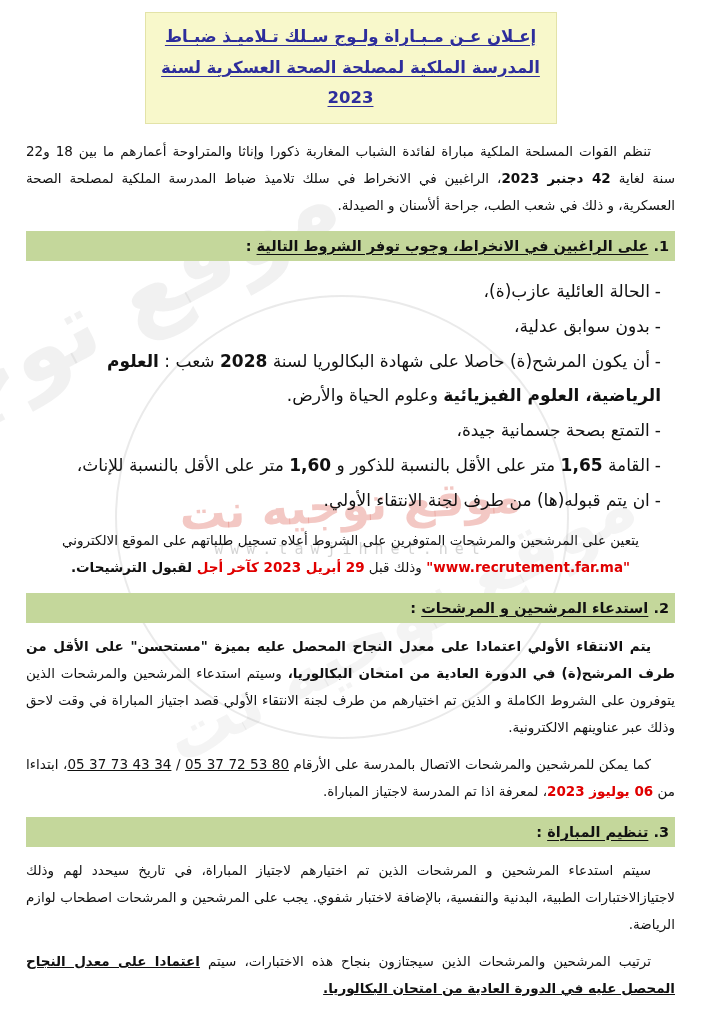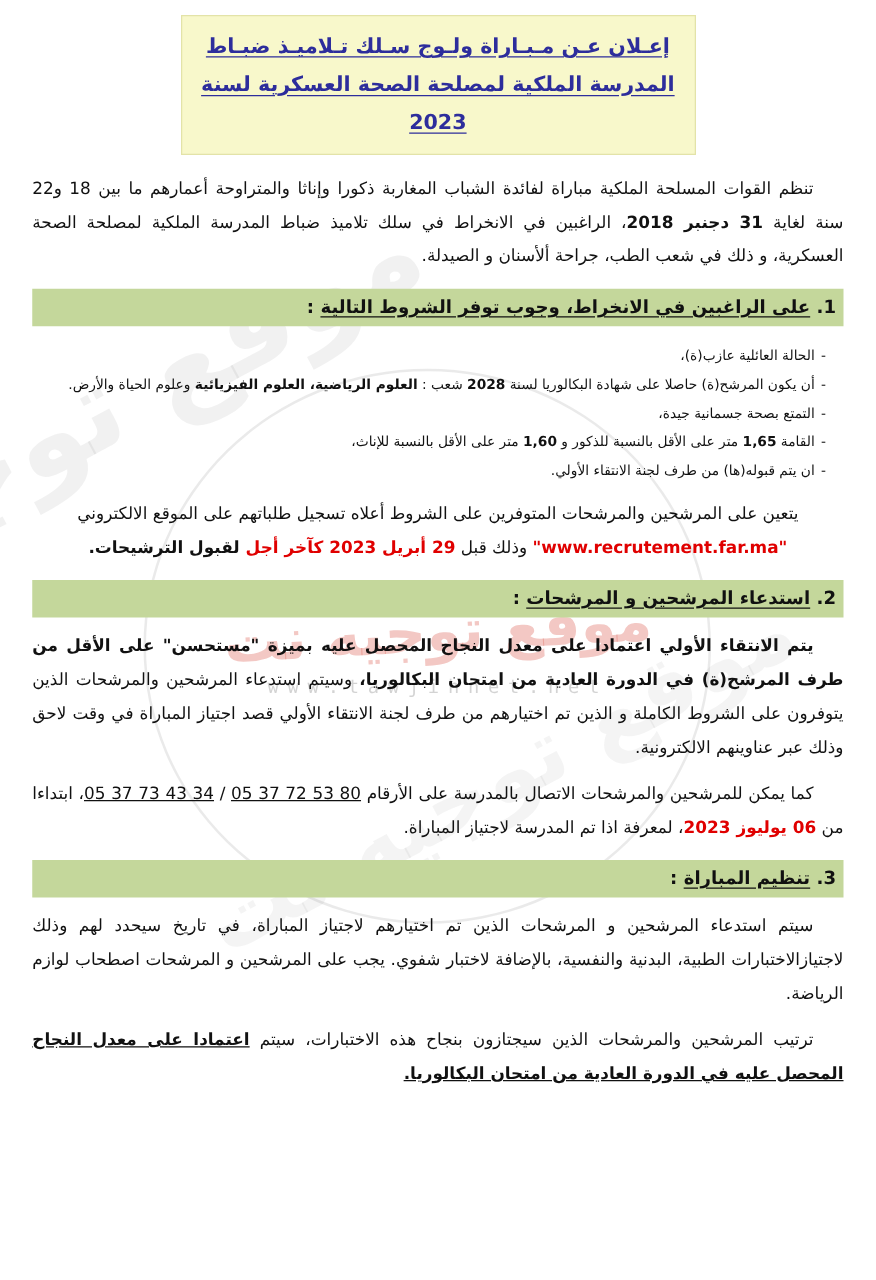--- a/index.html
+++ b/index.html
@@ -47,21 +47,21 @@
   .center{text-align:center;}
   .bold{font-weight:bold;text-align:center;}
   .red{color:#e00000;}
   .boldunder{font-weight:bold;text-decoration:underline;}
   .sec-head{
     background:#c4d79b;
     font-weight:bold;font-size:14.5px;line-height:1.8;
     padding:2px 6px;margin:12px 0 10px 0;
   }
   .sec-title{text-decoration:underline;text-underline-offset:3px;text-align:right;}
-  .cond-list{padding:2px 14px 0 0;font-size:11px;line-height:2.0;}
+  .cond-list{padding:2px 14px 0 0;font-size:17px;line-height:2.0;}
   .cond-item{margin:1px 0;}
   .cond-item .dash{margin-left:5px;}
   .phone{direction:ltr;unicode-bidi:isolate;text-decoration:underline;}
   .ltr{direction:ltr;unicode-bidi:isolate;}
 </style>
 </head>
 <body>
 
 <div class="page">
 
@@ -73,26 +73,27 @@
     <div class="wm-url">www.tawjihnet.net</div>
   </div>
 
   <div class="content">
 
     <div class="title-box">
       <div class="title-line">إعـلان عـن مـبـاراة ولـوج سـلك تـلاميـذ ضبـاط</div>
       <div class="title-line">المدرسة الملكية لمصلحة الصحة العسكرية لسنة 2023</div>
     </div>
 
-    <p class="para indent"><span>تنظم القوات المسلحة الملكية مباراة لفائدة الشباب المغاربة ذكورا وإناثا والمتراوحة أعمارهم ما بين 18 و22 سنة لغاية </span><span class="bold">31 دجنبر 2018</span><span>، الراغبين في الانخراط في سلك تلاميذ ضباط المدرسة الملكية لمصلحة الصحة العسكرية، و ذلك في شعب الطب، جراحة ألأسنان و الصيدلة.</span></p>
+    <p class="para indent"><span>تنظم القوات المسلحة الملكية مباراة لفائدة الشباب المغاربة ذكورا وإناثا والمتراوحة أعمارهم ما بين 18 و22 سنة لغاية </span><span class="bold">42 دجنبر 2023</span><span>، الراغبين في الانخراط في سلك تلاميذ ضباط المدرسة الملكية لمصلحة الصحة العسكرية، و ذلك في شعب الطب، جراحة ألأسنان و الصيدلة.</span></p>
 
     <div class="sec-head"><span>1. </span><span class="sec-title">على الراغبين في الانخراط، وجوب توفر الشروط التالية</span><span> :</span></div>
 
     <div class="cond-list">
       <div class="cond-item"><span class="dash">-</span><span>الحالة العائلية عازب(ة)،</span></div>
+      <div class="cond-item"><span class="dash">-</span><span>بدون سوابق عدلية،</span></div>
       <div class="cond-item"><span class="dash">-</span><span>أن يكون المرشح(ة) حاصلا على شهادة البكالوريا لسنة </span><span class="bold">2028</span><span>  شعب : </span><span class="bold">العلوم الرياضية، العلوم الفيزيائية</span><span> وعلوم الحياة والأرض.</span></div>
       <div class="cond-item"><span class="dash">-</span><span>التمتع بصحة جسمانية جيدة،</span></div>
       <div class="cond-item"><span class="dash">-</span><span>القامة </span><span class="bold">1,65</span><span> متر على الأقل بالنسبة للذكور و </span><span class="bold">1,60</span><span> متر على الأقل بالنسبة للإناث،</span></div>
       <div class="cond-item"><span class="dash">-</span><span>ان يتم قبوله(ها) من طرف لجنة الانتقاء الأولي.</span></div>
     </div>
 
     <p class="para center"><span>يتعين على المرشحين والمرشحات المتوفرين على الشروط أعلاه تسجيل طلباتهم على الموقع الالكتروني </span><span class="ltr red bold">"www.recrutement.far.ma"</span><span> وذلك قبل </span><span class="red bold">29 أبريل 2023</span><span class="red bold"> كآخر أجل </span><span class="bold">لقبول الترشيحات.</span></p>
 
     <div class="sec-head"><span>2. </span><span class="sec-title">استدعاء المرشحين و المرشحات</span><span> :</span></div>
 

